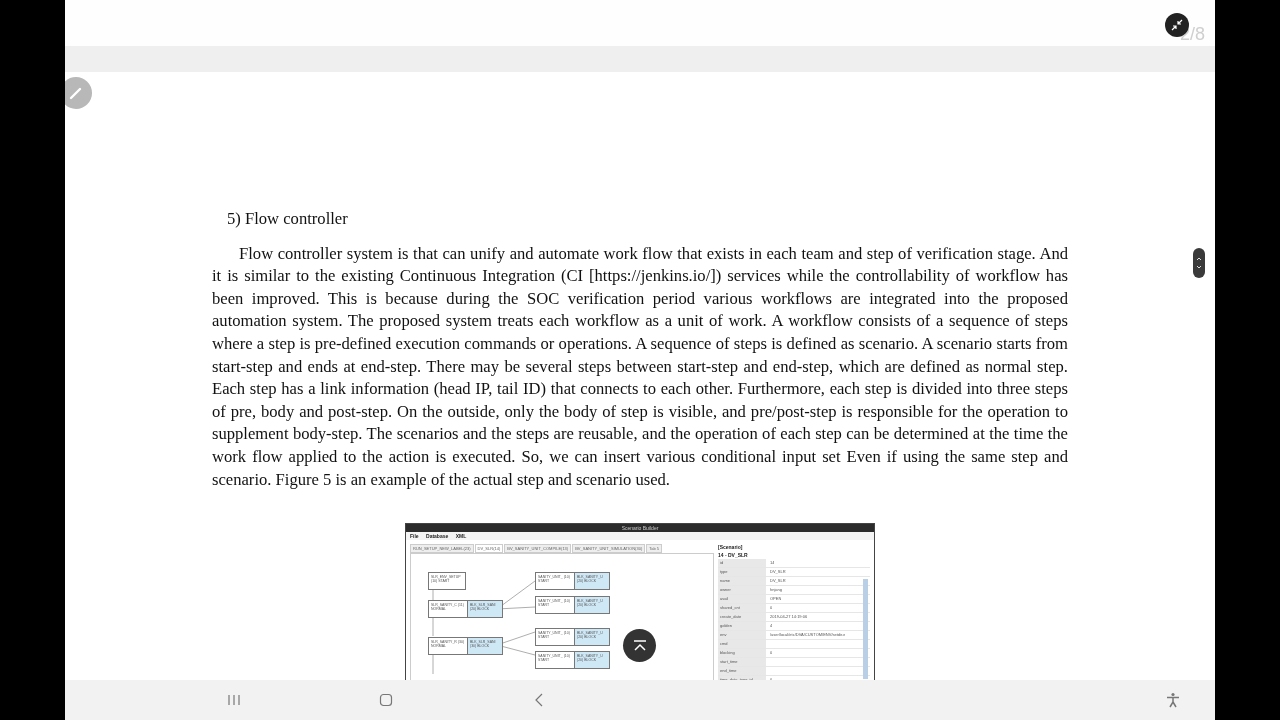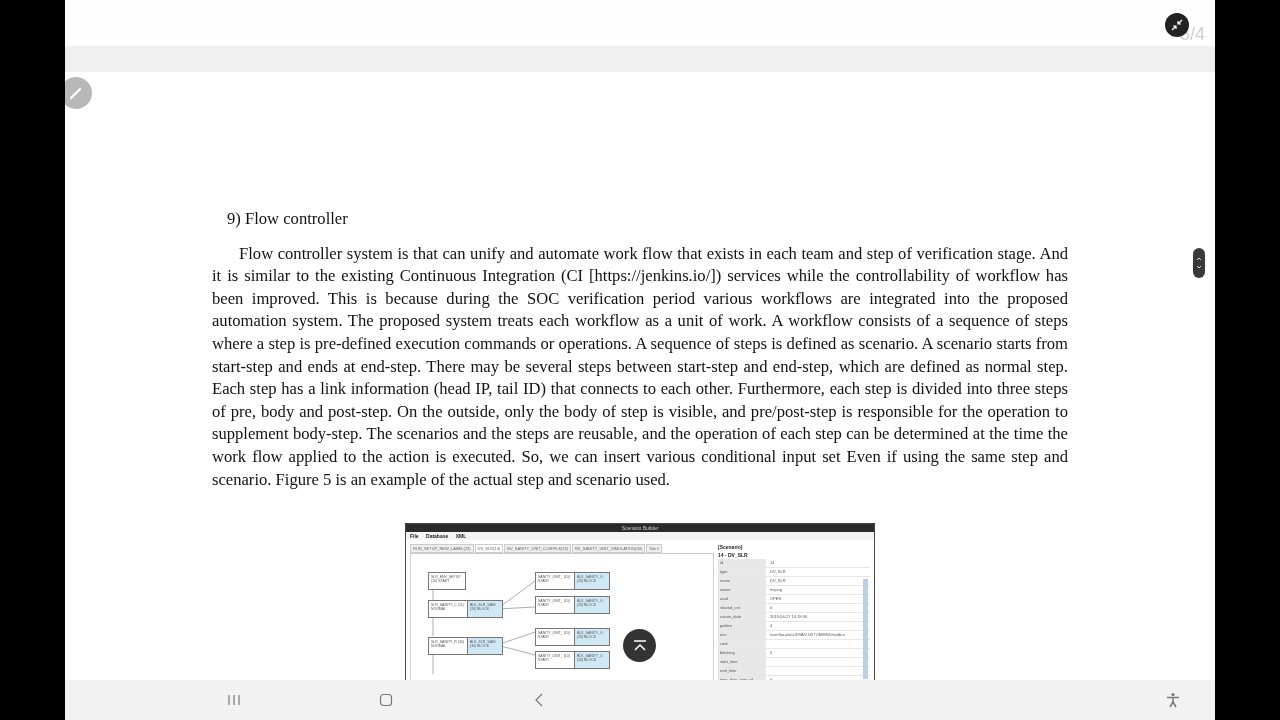--- a/index.html
+++ b/index.html
@@ -33,21 +33,21 @@
   .fig-scroll { position:absolute; right:2px; top:36px; width:5px; height:100px; background:#b9cfe6; }
   .up-btn { position:absolute; left:558px; top:629px; width:33px; height:33px; border-radius:50%; background:#333; display:flex; align-items:center; justify-content:center; }
   .navbar { position:absolute; left:0; top:680px; width:1150px; height:40px; background:#f2f2f2; }
   .nav-btn { position:absolute; top:10px; width:24px; height:20px; display:flex; align-items:center; justify-content:center; }
 </style>
 </head>
 <body>
 
 <div class="screen">
   <div class="topbar">
-    <span class="page-counter">5/4</span>
+    <span class="page-counter">2/8</span>
     <div class="collapse-btn">
       <svg width="12" height="12" viewBox="0 0 12 12">
           <path d="M11 1 L7 5 M7 2 V5 H10 M1 11 L5 7 M5 10 V7 H2" stroke="#fff" stroke-width="1.2" fill="none"></path>
         </svg>
     </div>
   </div>
   <div class="topband"></div>
 
   <div class="pencil-btn">
     <svg width="16" height="16" viewBox="0 0 16 16">
@@ -55,21 +55,21 @@
       </svg>
   </div>
 
   <div class="scroll-handle">
     <svg width="8" height="22" viewBox="0 0 8 22">
         <path d="M2 8 L4 6 L6 8 M2 14 L4 16 L6 14" stroke="#ddd" stroke-width="1" fill="none"></path>
       </svg>
   </div>
 
   <div class="doc">
-    <div class="heading">9) Flow controller</div>
+    <div class="heading">5) Flow controller</div>
     <p class="para">Flow controller system is that can unify and automate work flow that exists in each team and step of verification stage. And it is similar to the existing Continuous Integration (CI [https://jenkins.io/]) services while the controllability of workflow has been improved. This is because during the SOC verification period various workflows are integrated into the proposed automation system. The proposed system treats each workflow as a unit of work. A workflow consists of a sequence of steps where a step is pre-defined execution commands or operations. A sequence of steps is defined as scenario. A scenario starts from start-step and ends at end-step. There may be several steps between start-step and end-step, which are defined as normal step. Each step has a link information (head IP, tail ID) that connects to each other. Furthermore, each step is divided into three steps of pre, body and post-step. On the outside, only the body of step is visible, and pre/post-step is responsible for the operation to supplement body-step. The scenarios and the steps are reusable, and the operation of each step can be determined at the time the work flow applied to the action is executed. So, we can insert various conditional input set Even if using the same step and scenario. Figure 5 is an example of the actual step and scenario used.</p>
   </div>
 
   <div class="figure">
     <div class="fig-title">Scenario Builder</div>
     <div class="fig-menu">
       <span>File</span>
       <span>Database</span>
       <span>XML</span>
     </div>

